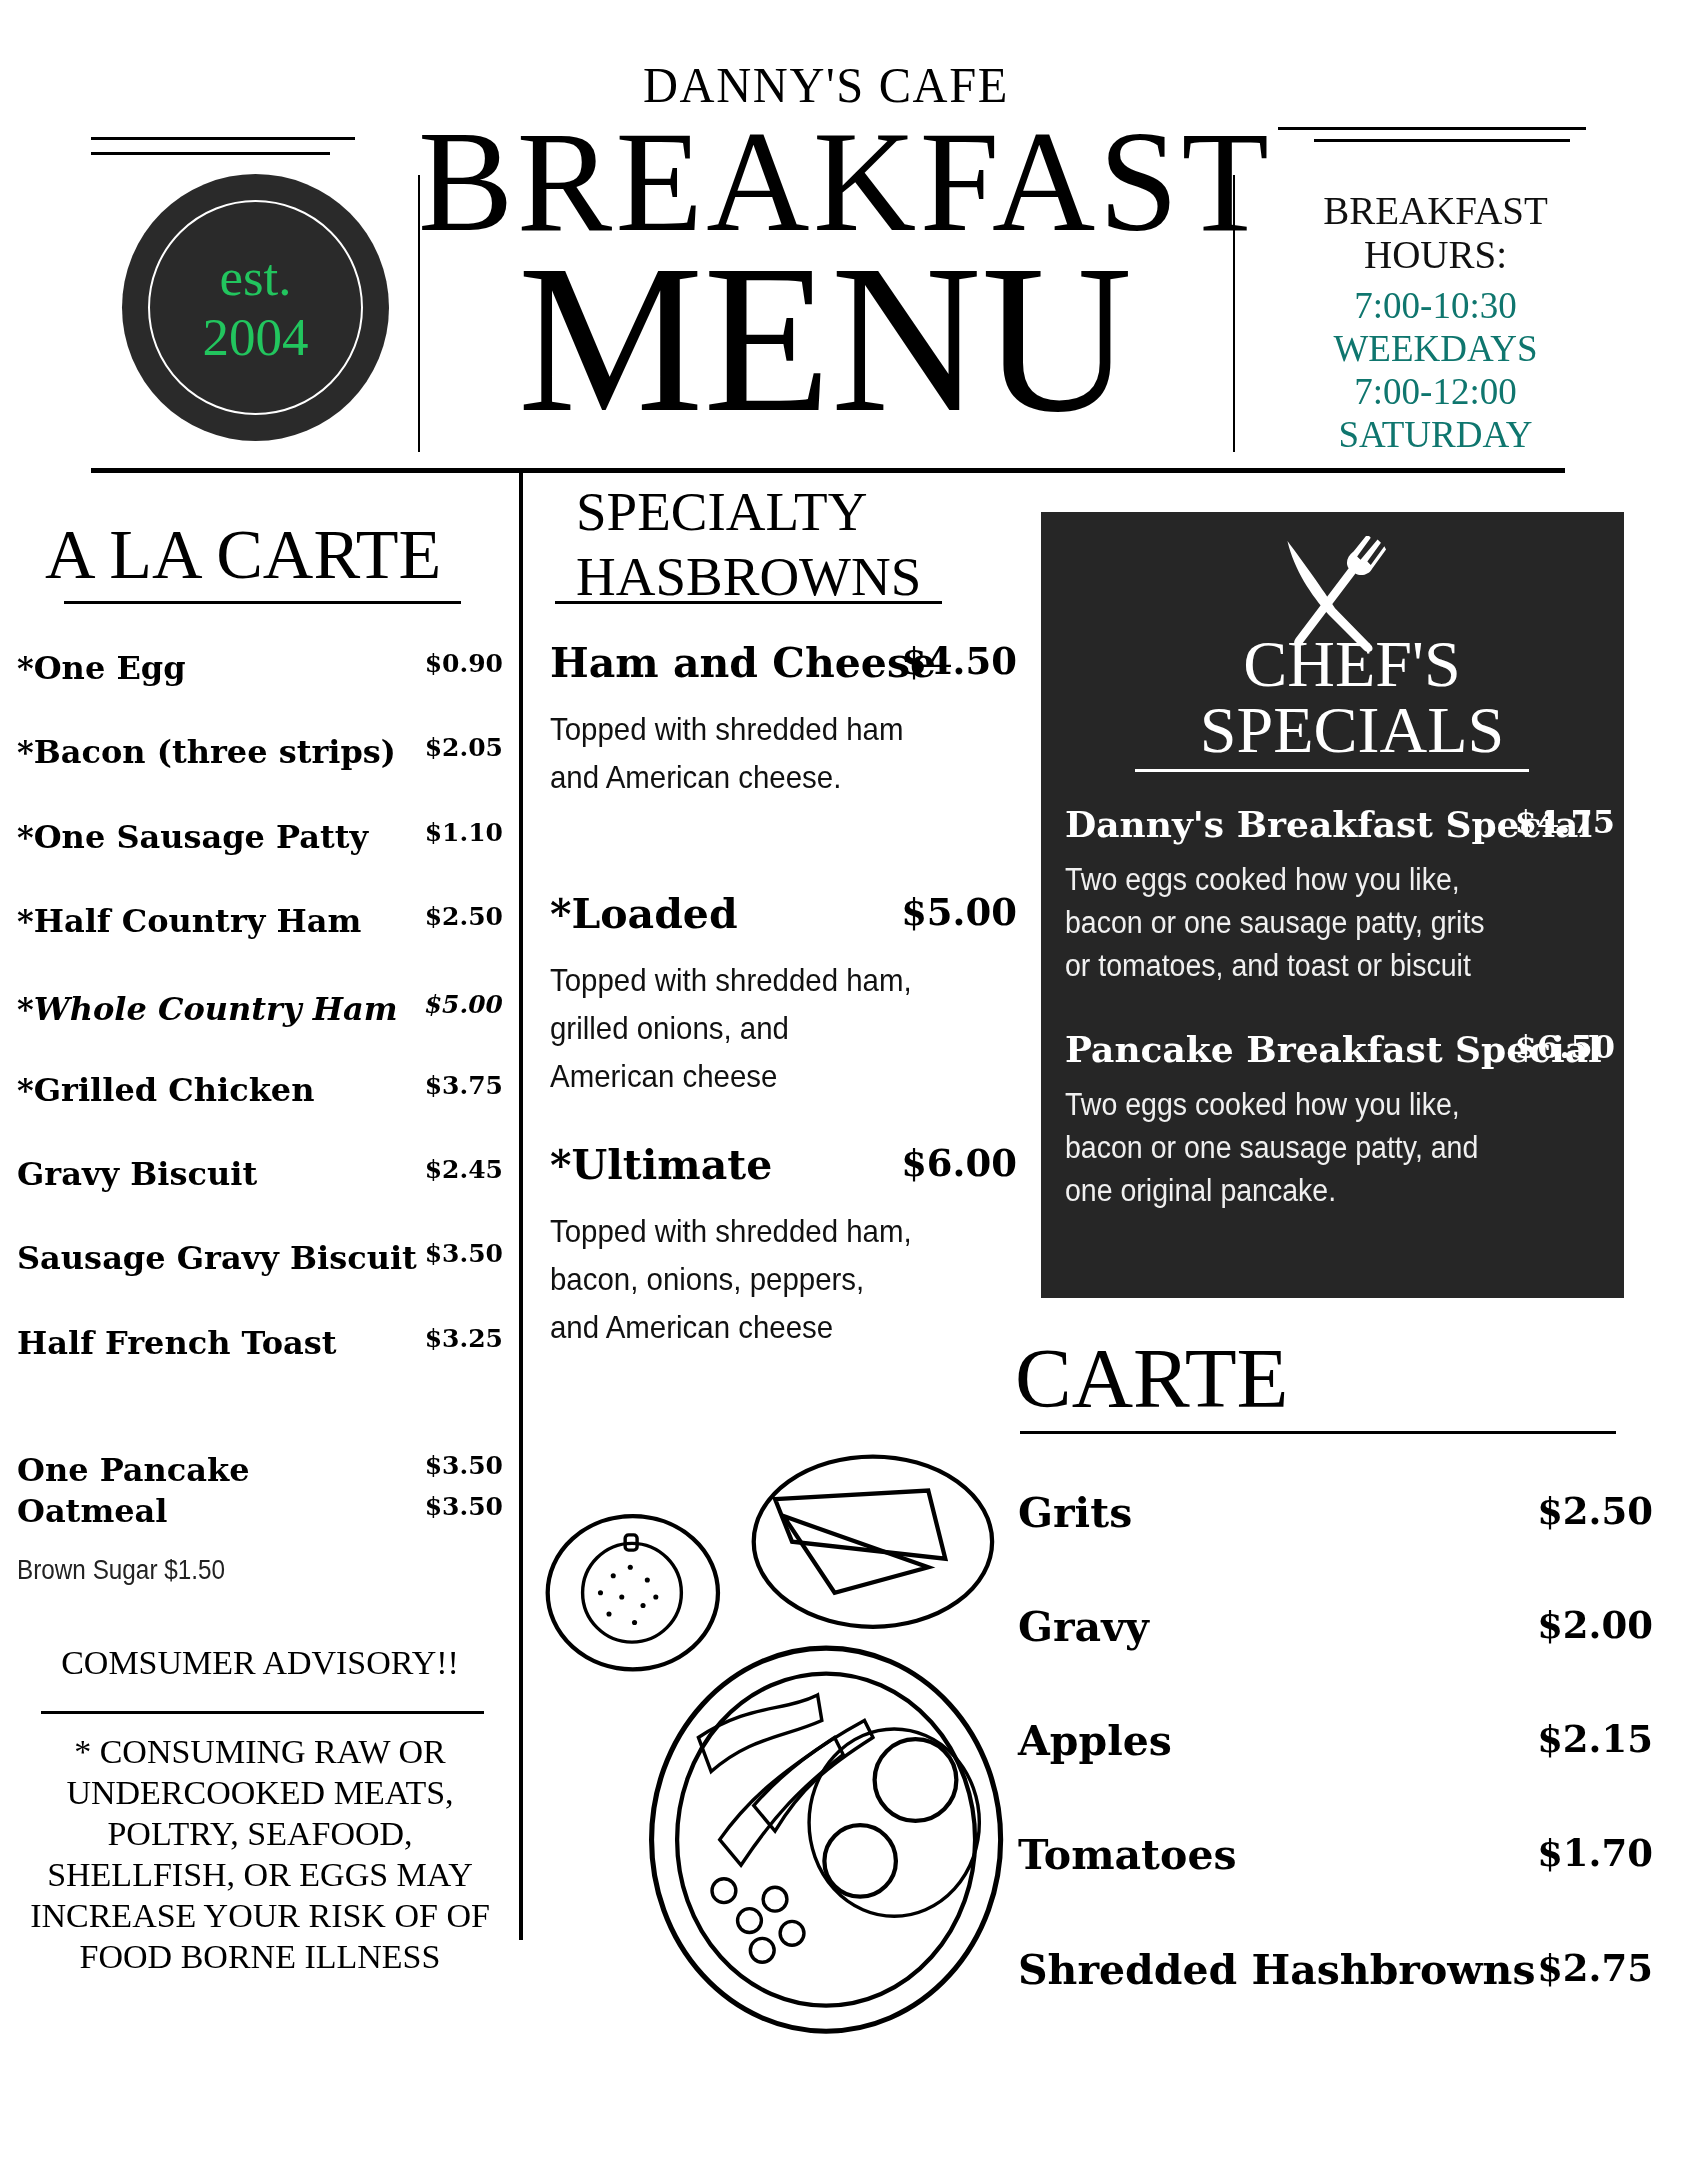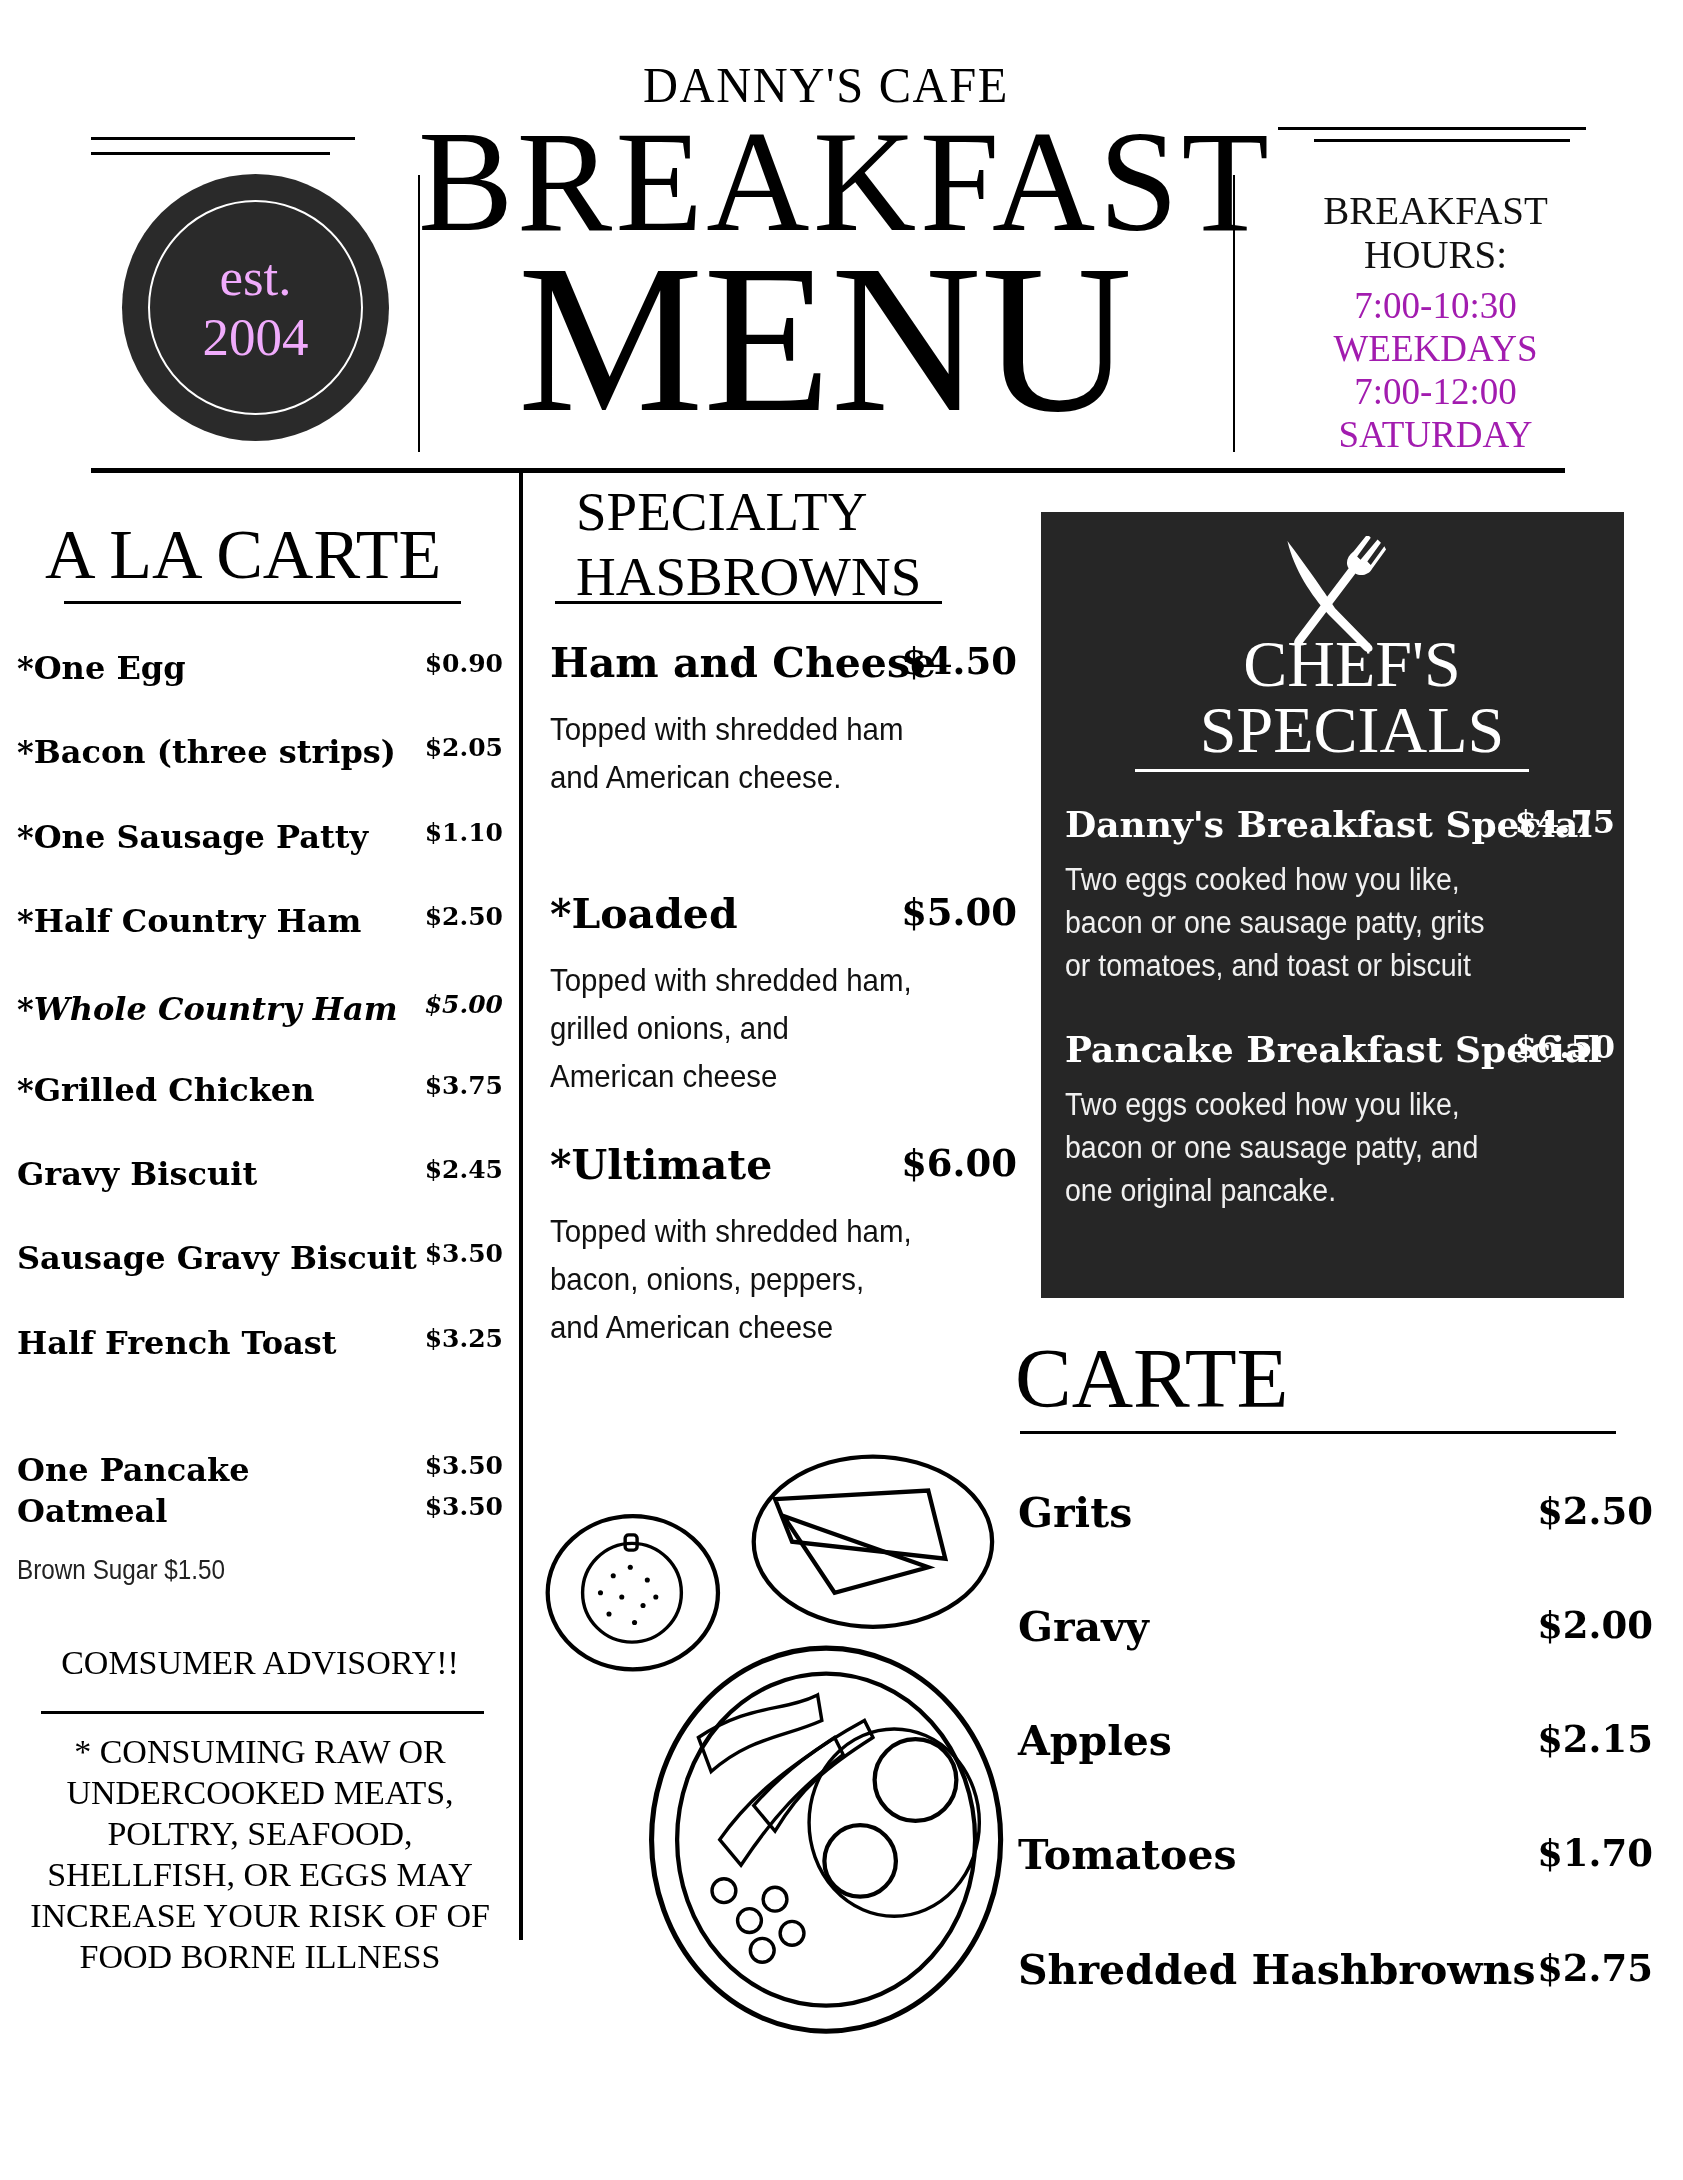--- a/index.html
+++ b/index.html
@@ -10,24 +10,24 @@
   .sans { font-family:"Liberation Sans", "DejaVu Sans", sans-serif; }
   .hline { position:absolute; background:#000; }
   .vline { position:absolute; background:#000; }
 
   
   #cafe-name { left:0; width:1652px; top:56px; text-align:center; font-size:51px; letter-spacing:1.7px; transform:scaleX(0.95); }
   #title-breakfast { left:418px; width:814px; top:111px; text-align:center; font-size:143px; line-height:143px; letter-spacing:3.4px; }
   #title-menu { left:418px; width:814px; top:232px; text-align:center; font-size:213px; line-height:213px; transform:scaleX(0.98); }
   #est-circle { left:122px; top:174px; width:267px; height:267px; border-radius:50%; background:#2a2a2a; }
   #est-ring { position:absolute; left:25.6px; top:25.6px; right:25.6px; bottom:25.6px; border:2.6px solid #fff; border-radius:50%; }
-  #est-text { position:absolute; left:0; right:0; top:73px; text-align:center; color:#f0abfc; font-size:53px; line-height:60px; }
+  #est-text { position:absolute; left:0; right:0; top:73px; text-align:center; color:#22c55e; font-size:53px; line-height:60px; }
   #hours { left:1278px; width:315px; top:189px; text-align:center; }
   #hours .hdr { font-size:39px; line-height:44px; color:#111; }
-  #hours .gold { font-size:37px; line-height:43px; color:#a21caf; }
+  #hours .gold { font-size:37px; line-height:43px; color:#0f766e; }
 
   
   #alc-title { left:45px; top:515px; font-size:70px; }
   .alc-row { position:absolute; left:17px; width:486px; height:51px; }
   .alc-row .name { position:absolute; left:0; top:0; font-size:32px; }
   .alc-row .price { position:absolute; right:0; top:0; font-size:25px; }
   #brown-sugar { left:17px; top:1555px; font-size:27px; color:#222; transform:scaleX(0.9); transform-origin:left; }
   #advisory-title { left:17px; width:486px; top:1644px; text-align:center; font-size:34px; }
   #advisory-body { left:17px; width:486px; top:1731px; text-align:center; font-size:34px; line-height:41px; }
 

